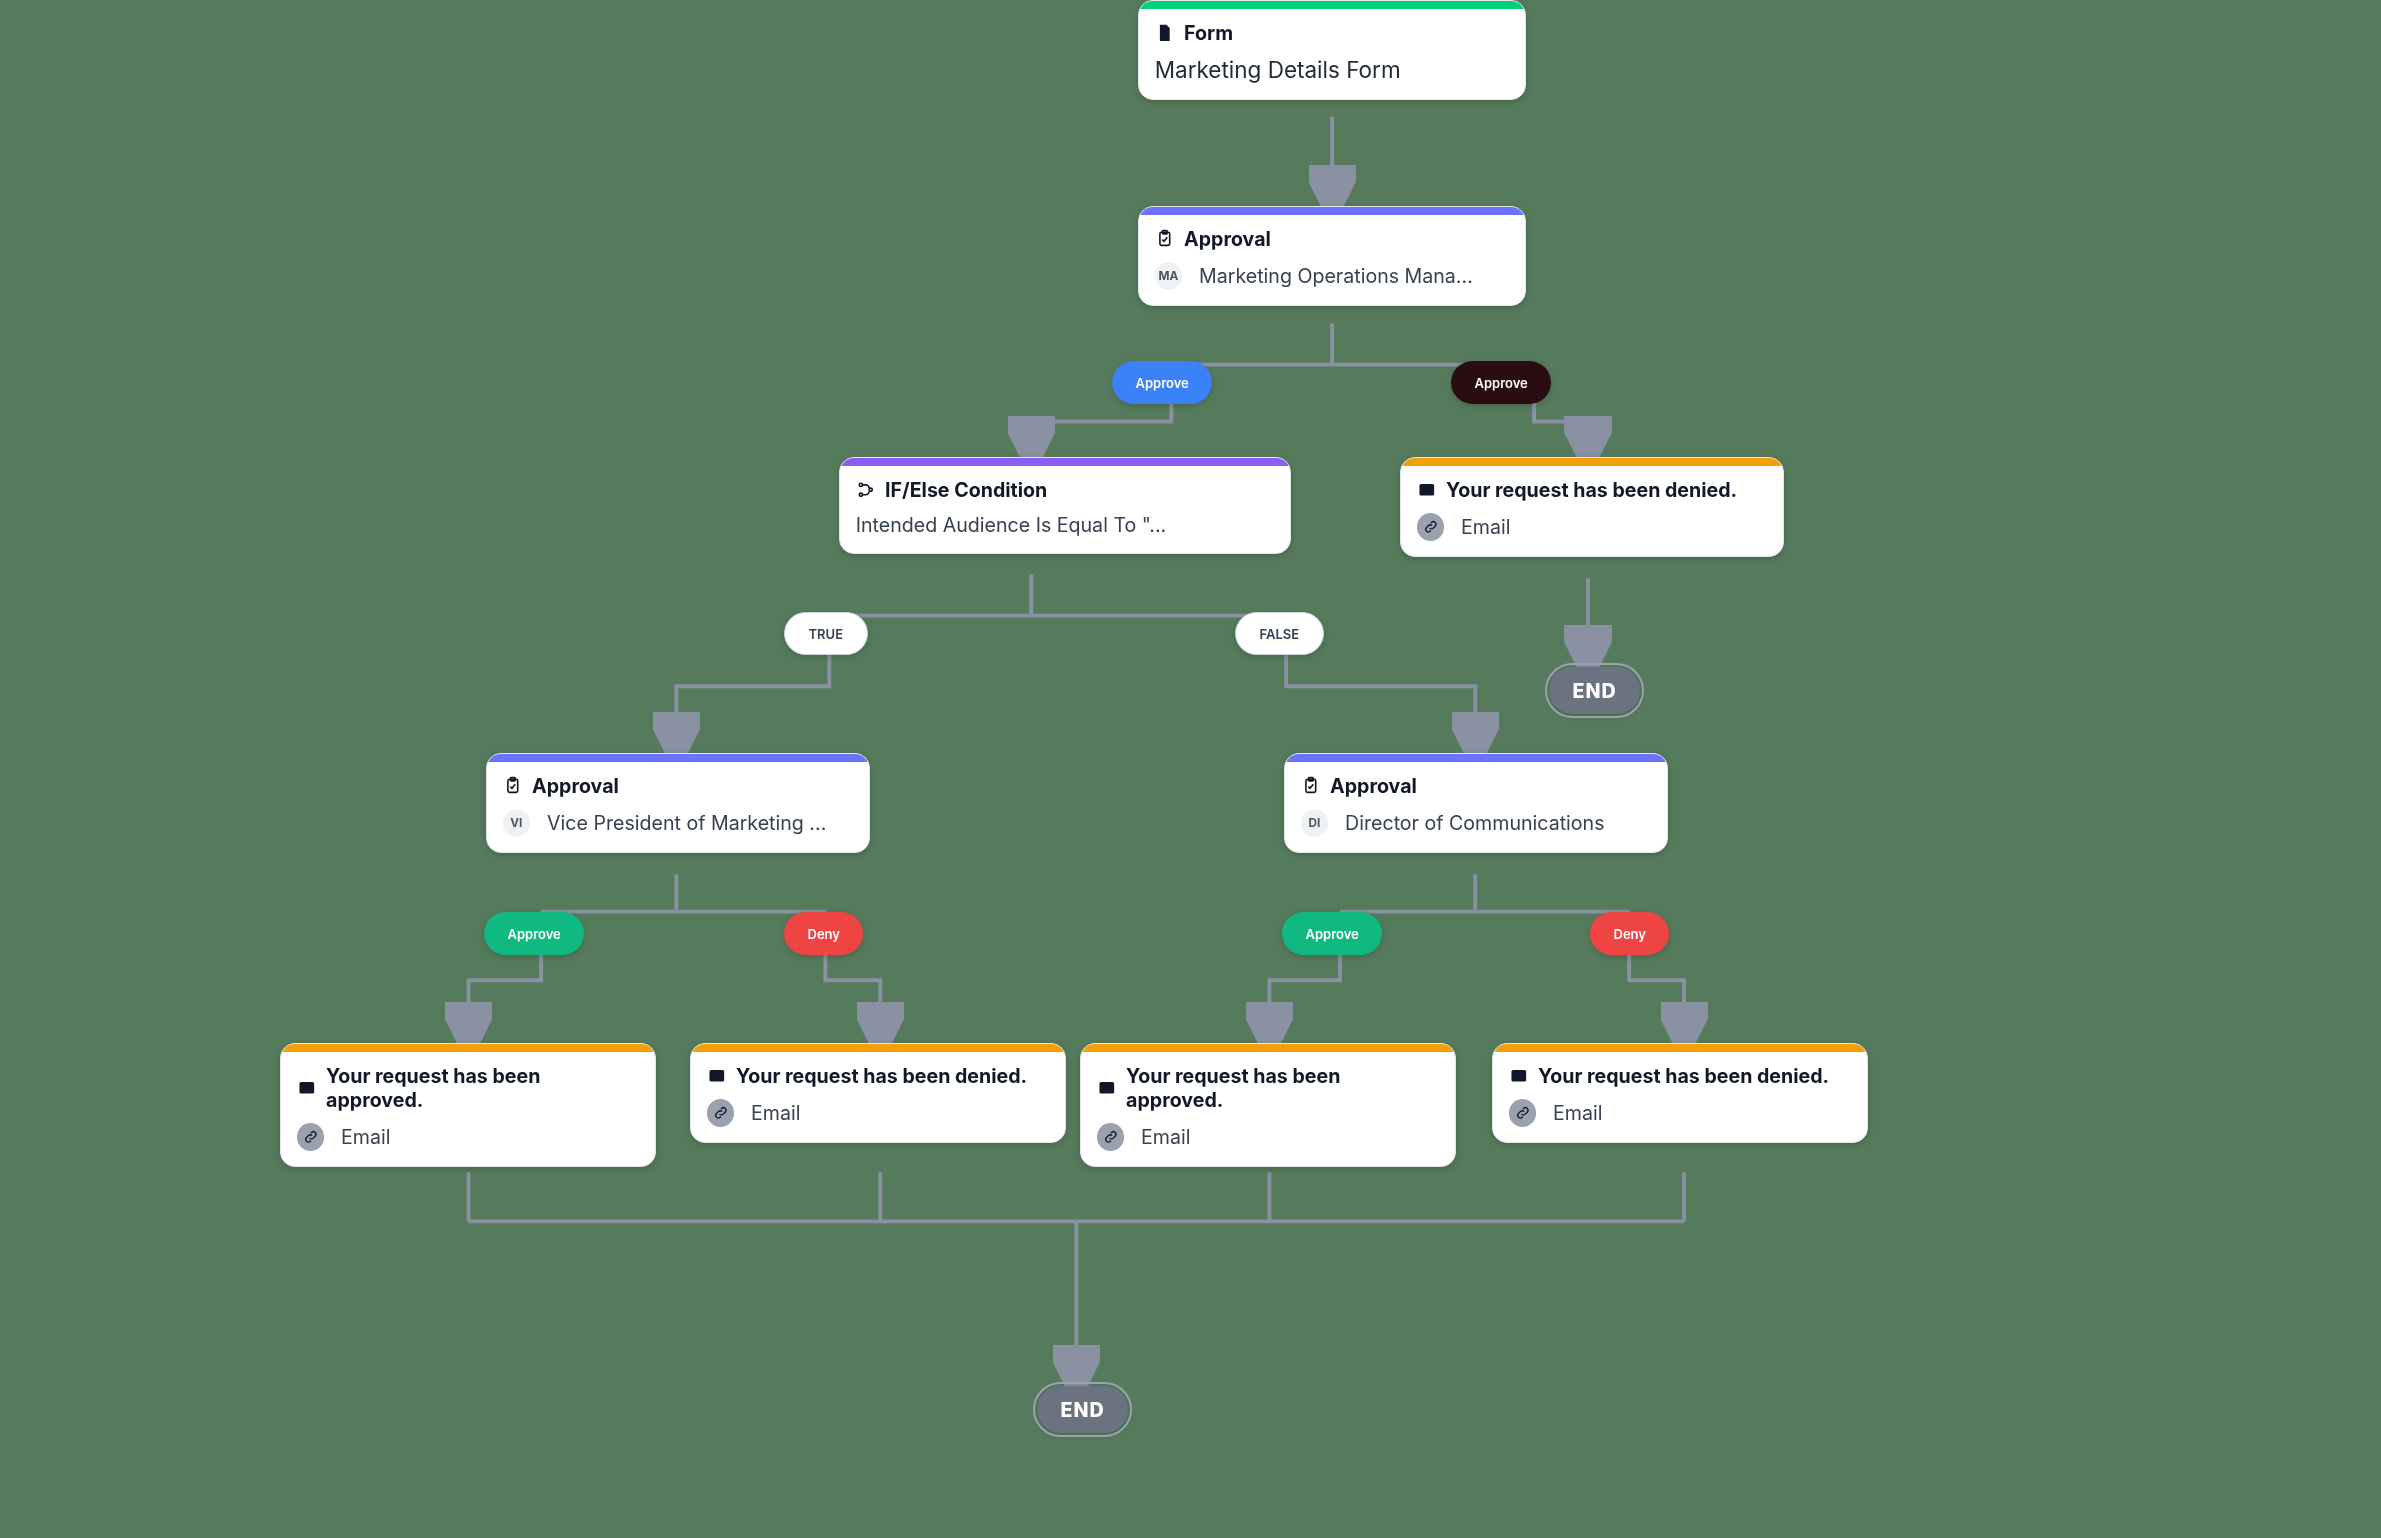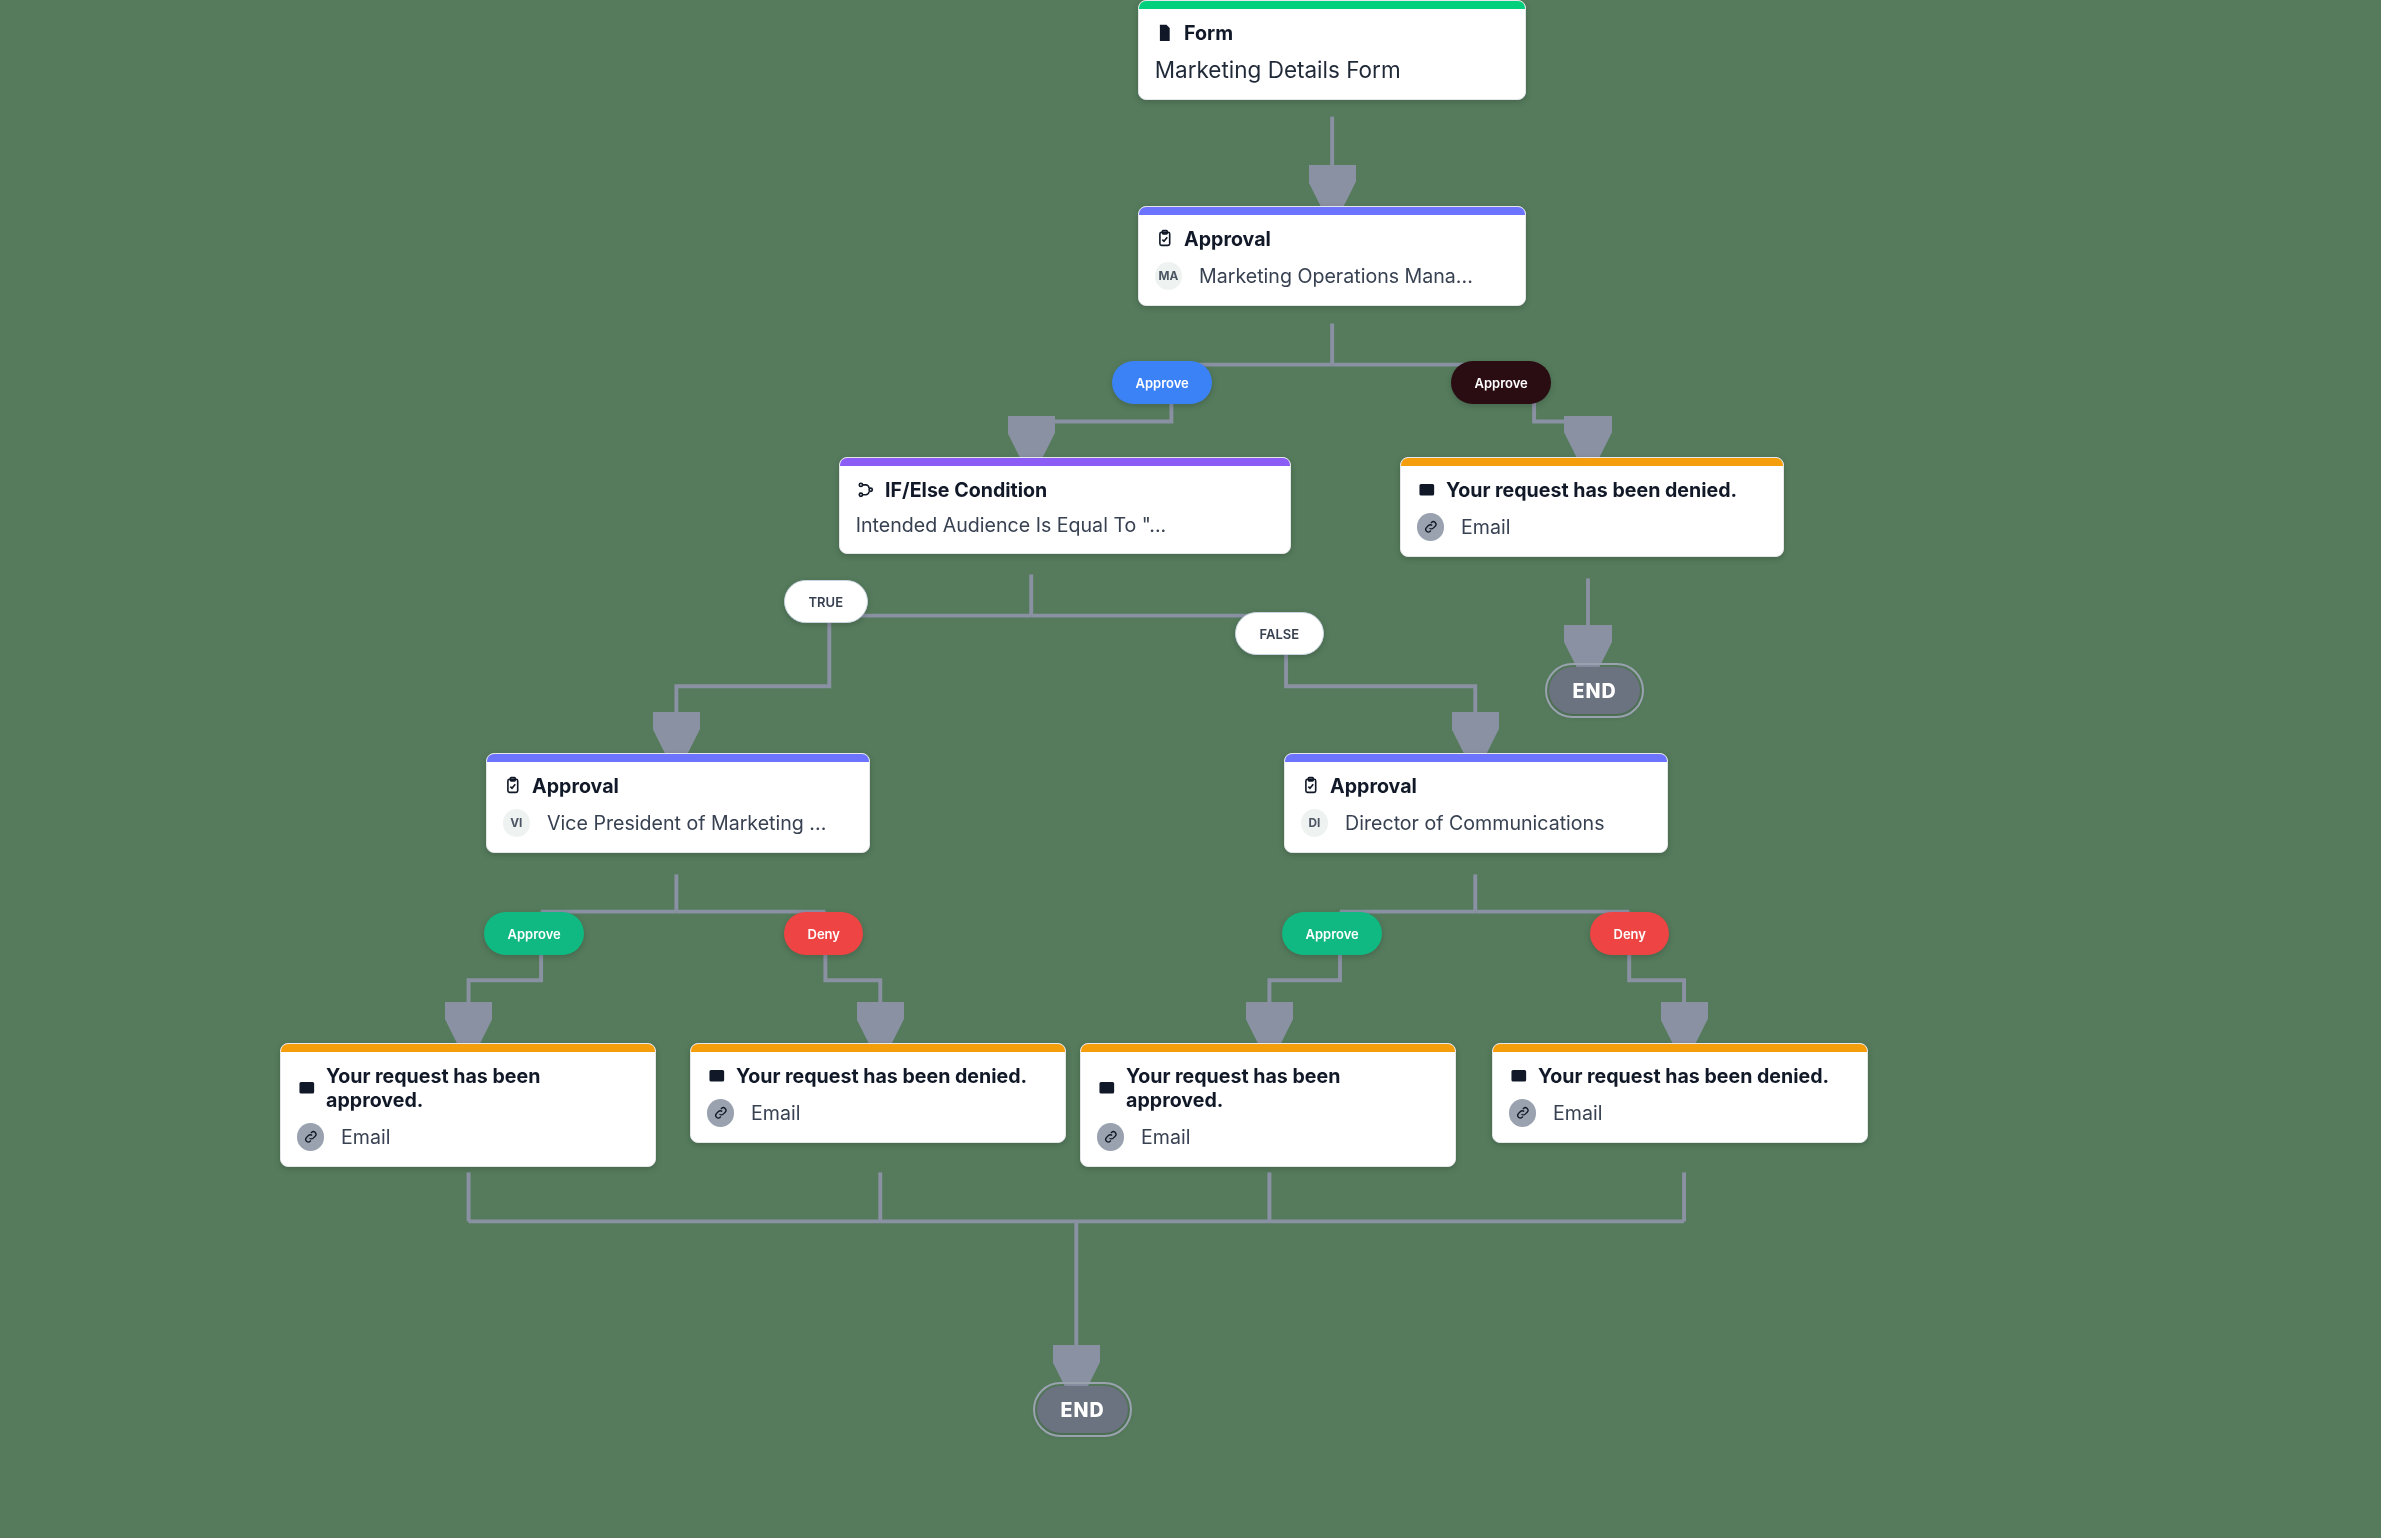--- a/index.html
+++ b/index.html
@@ -20,21 +20,21 @@
     --pill-red:#ef4444;
     --pill-grey:#e5e7eb;
     --end:#6b7280;
   }
   *{box-sizing:border-box;font-family:Inter,system-ui,-apple-system,Segoe UI,Roboto,Helvetica,Arial,sans-serif}
   html,body{margin:0;padding:0}
   body{background:var(--bg);width:2382px;height:1539px;overflow:hidden}
   .canvas{position:relative;width:2382px;height:1539px}
 
   
-  .card{position:absolute;background:var(--card);border:1px solid var(--border);border-radius:8px;box-shadow:var(--shadow);overflow:hidden}
+  .card{position:absolute;background:var(--card);border:1px solid var(--border);border-radius:15px;box-shadow:var(--shadow);overflow:hidden}
   .topbar{height:7.8px;width:100%}
   .card .head{display:flex;align-items:center;gap:9.8px;padding:11.8px 15.7px 5.9px 15.7px;color:#111827;font-weight:700;font-size:19.6px}
   .card .body{padding:5.9px 15.7px 15.7px 15.7px;color:#1f2937;font-size:22.5px}
   .card.compact .body{font-size:19.6px;color:#374151;display:flex;align-items:center;gap:17px}
 
   .avatar{width:27.4px;height:27.4px;border-radius:50%;background:#eef2f0;color:#4b5563;display:inline-flex;align-items:center;justify-content:center;font-size:11.8px;font-weight:700;flex:0 0 auto}
   .linkbadge{width:27.4px;height:27.4px;border-radius:50%;background:#9aa2b0;display:inline-flex;align-items:center;justify-content:center;flex:0 0 auto}
 
   
   .pill{position:absolute;display:inline-flex;align-items:center;justify-content:center;height:43px;padding:0 23.5px;border-radius:979px;color:#fff;font-size:13px;font-weight:600;box-shadow:var(--shadow)}
@@ -185,21 +185,21 @@
             <path d="M10 14a4 4 0 0 0 5.66 0l3-3a4 4 0 0 0-5.66-5.66l-1 1" stroke="#fff"></path>
             <path d="M14 10a4 4 0 0 0-5.66 0l-3 3a4 4 0 0 0 5.66 5.66l1-1" stroke="#fff"></path>
           </svg>
       </span>
       <span>Email</span>
     </div>
   </div>
 
   <span class="endnode" style="left:1549px;top:667px">END</span>
 
-  <span class="pill grey" style="left:784px;top:580px">TRUE</span>
+  <span class="pill grey" style="left:784px;top:612px">TRUE</span>
   <span class="pill grey" style="left:1235px;top:612px">FALSE</span>
 
   <div class="card compact" style="left:486px;top:753px;width:384px">
     <div class="topbar" style="background:var(--blue)"></div>
     <div class="head">
       <svg class="ico" viewBox="0 0 24 24">
           <rect x="6" y="4" width="12" height="16" rx="2"></rect>
           <rect x="9" y="2" width="6" height="4" rx="1"></rect>
           <polyline points="9,13 11,15 15,10"></polyline>
         </svg>

